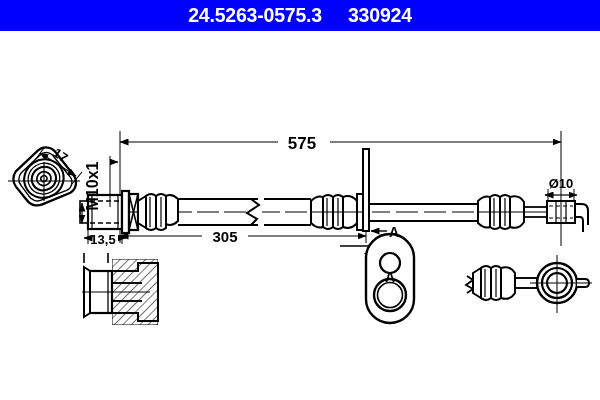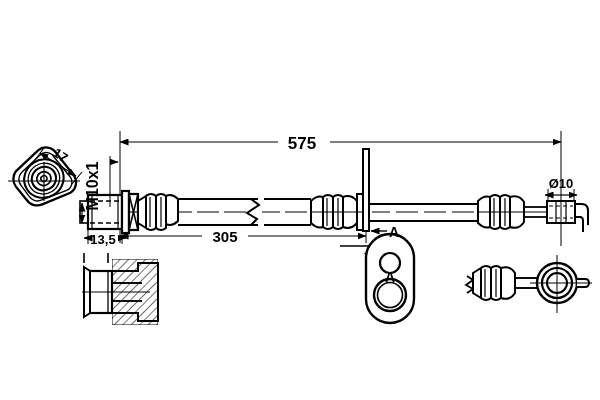--- a/index.html
+++ b/index.html
@@ -52,20 +52,24 @@
     font-family: "Liberation Sans", sans-serif;
     font-weight: bold;
     fill: #000000;
   }
 </style>
 </head>
 <body>
 
 <div id="page">
 
+  <div id="header-bar">
+    <span>24.5263-0575.3</span>
+    <span>330924</span>
+  </div>
 
   <svg id="drawing" viewBox="0 0 600 369">
     <defs>
       <marker id="arrR" markerWidth="9" markerHeight="7" refX="8.5" refY="3.5" orient="auto" markerUnits="userSpaceOnUse">
         <path d="M0,0 L9,3.5 L0,7 Z" fill="#000"></path>
       </marker>
       <marker id="arrL" markerWidth="9" markerHeight="7" refX="0.5" refY="3.5" orient="auto" markerUnits="userSpaceOnUse">
         <path d="M9,0 L0,3.5 L9,7 Z" fill="#000"></path>
       </marker>
       <pattern id="hatch" width="6" height="6" patternTransform="rotate(45)" patternUnits="userSpaceOnUse">

